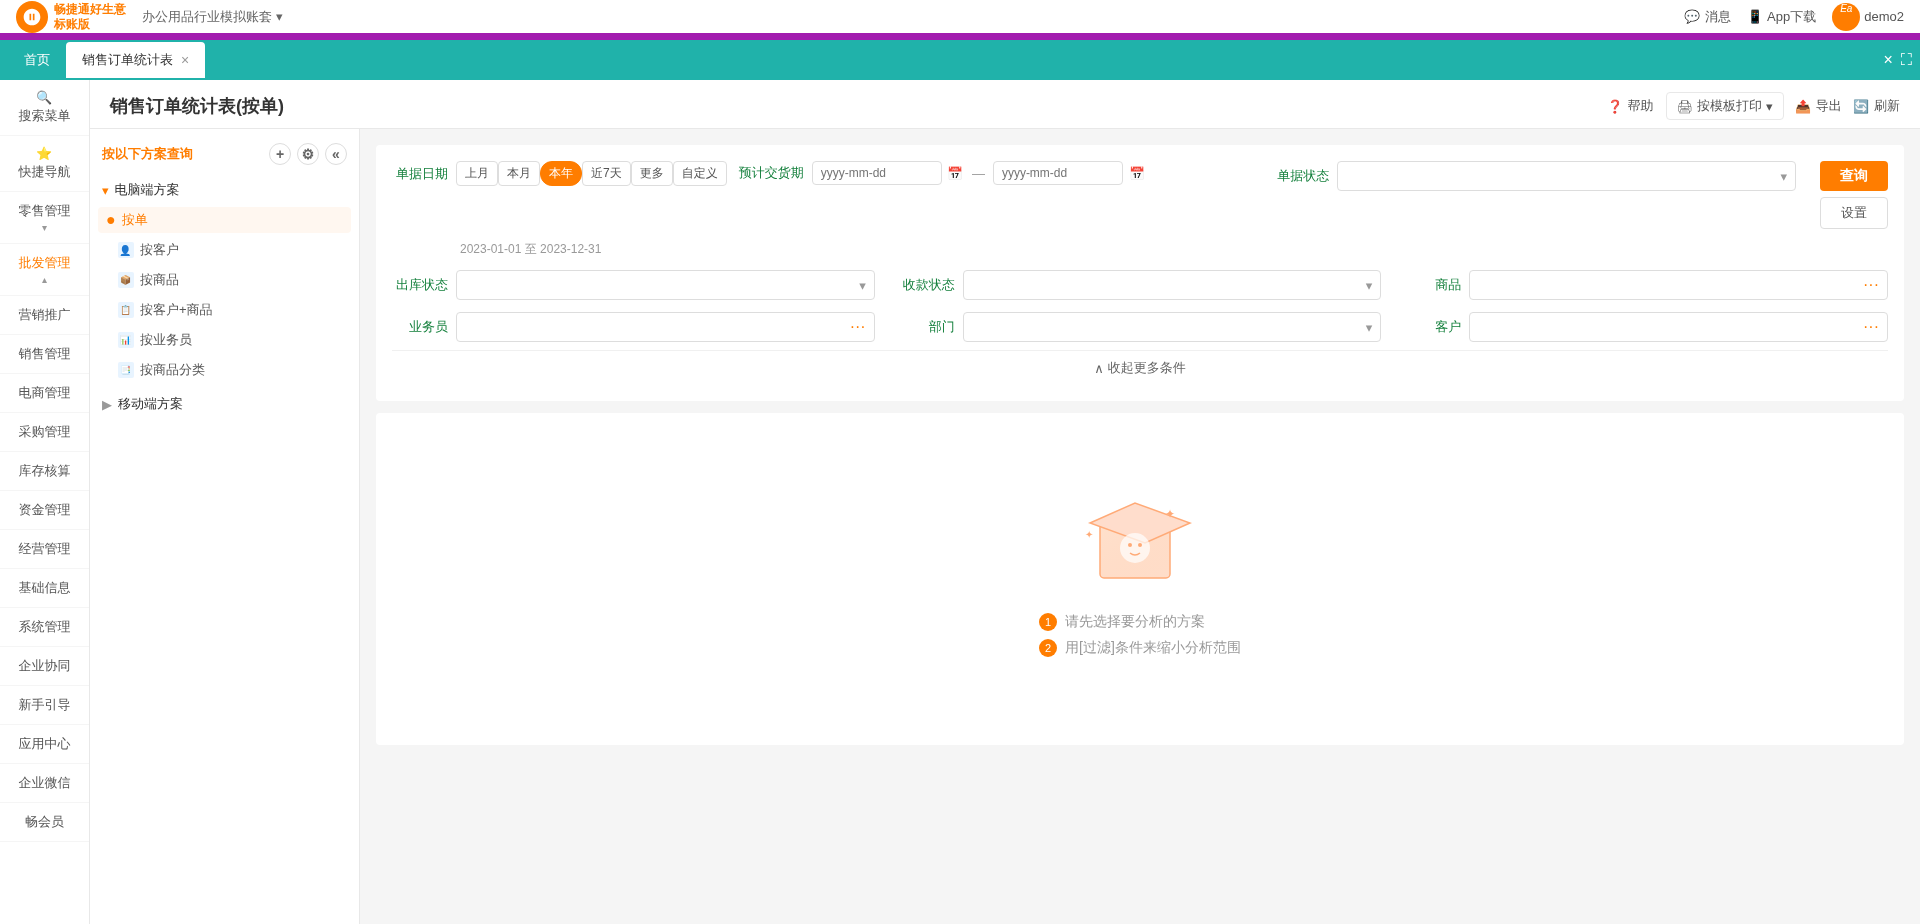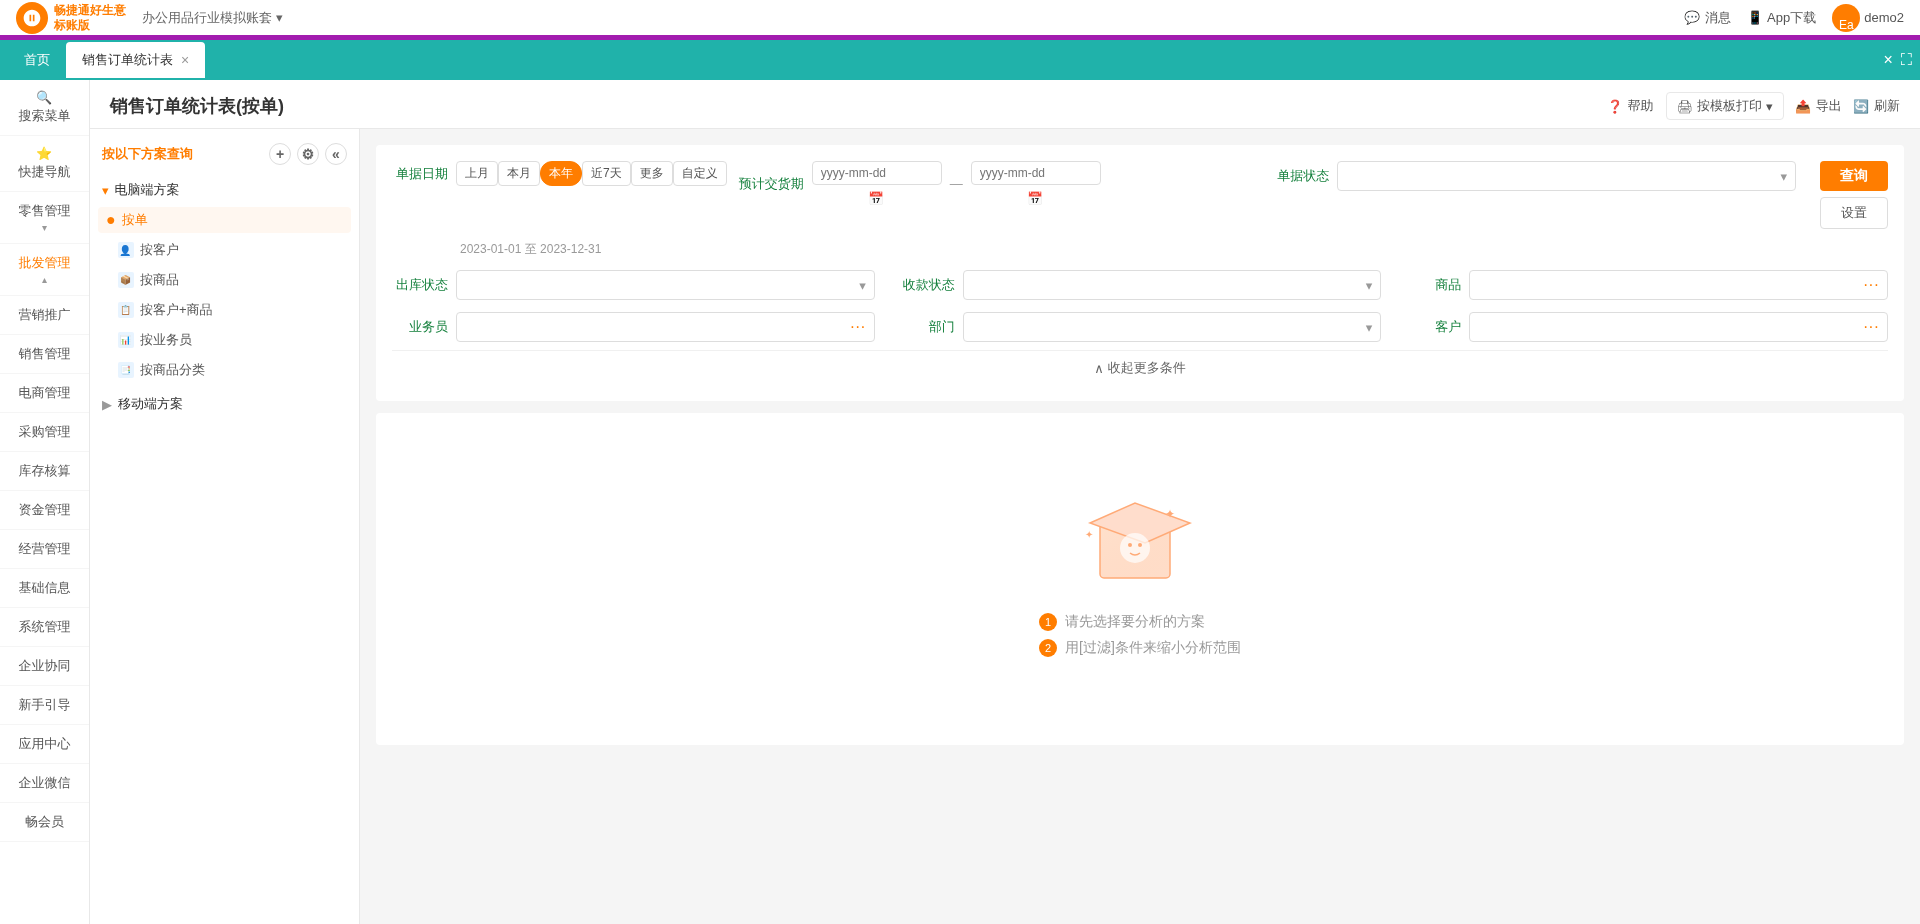--- a/index.html
+++ b/index.html
@@ -2,30 +2,30 @@
 <html><head>
   <meta charset="utf-8">
   <style>
     * { box-sizing: border-box; margin: 0; padding: 0; }
     body { font-family: 'Microsoft YaHei', Arial, sans-serif; font-size: 13px; background: #f5f5f5; color: #333; overflow: hidden; }
 
     
     .app-container { display: flex; flex-direction: column; height: 924px; width: 1920px; }
 
     
-    .top-bar { height: 40px; background: #fff; display: flex; align-items: center; padding: 0 16px; border-bottom: 5px solid #a21caf; justify-content: space-between; }
+    .top-bar { height: 40px; background: #fff; display: flex; align-items: center; padding: 0 16px; border-bottom: 7px solid #a21caf; justify-content: space-between; }
     .top-bar-left { display: flex; align-items: center; gap: 8px; }
     .logo-area { display: flex; align-items: center; gap: 6px; }
     .logo-icon { width: 32px; height: 32px; background: #ff7d00; border-radius: 50%; display: flex; align-items: center; justify-content: center; }
     .logo-icon svg { width: 20px; height: 20px; fill: white; }
     .logo-text { font-size: 12px; color: #ff7d00; font-weight: bold; line-height: 1.2; }
     .app-selector { display: flex; align-items: center; gap: 4px; padding: 4px 8px; cursor: pointer; color: #666; font-size: 13px; }
     .top-bar-right { display: flex; align-items: center; gap: 16px; }
     .top-bar-action { display: flex; align-items: center; gap: 4px; cursor: pointer; color: #555; font-size: 13px; }
-    .avatar { width: 28px; height: 28px; background: #ff7d00; border-radius: 50%; display: flex; align-items: flex-end; justify-content: center; color: white; font-size: 12px; }
+    .avatar { width: 28px; height: 28px; background: #ff7d00; border-radius: 50%; display: flex; align-items: flex-start; justify-content: center; color: white; font-size: 10px; font-style: italic; }
 
     
     .tab-bar { height: 40px; background: #20b2aa; display: flex; align-items: center; padding: 0 8px; gap: 0; position: relative; }
     .tab-home { padding: 0 16px; height: 54px; display: flex; align-items: center; color: white; cursor: pointer; font-size: 13px; }
     .tab-item { padding: 0 16px; height: 36px; display: flex; align-items: center; background: white; color: #333; margin: 2px 0; border-radius: 4px 4px 0 0; cursor: pointer; font-size: 13px; gap: 8px; }
     .tab-close { color: #999; font-size: 14px; cursor: pointer; }
     .tab-bar-actions { margin-left: auto; display: flex; align-items: center; gap: 8px; }
     .tab-bar-btn { color: white; cursor: pointer; font-size: 16px; }
 
     
@@ -61,21 +61,21 @@
     .panel-item { padding: 6px 8px 6px 20px; cursor: pointer; color: #555; font-size: 13px; display: flex; align-items: center; gap: 6px; border-radius: 4px; }
     .panel-item-icon { width: 16px; height: 16px; background: #e0f0ff; border-radius: 2px; display: flex; align-items: center; justify-content: center; font-size: 10px; color: #5599ff; }
 
     
     .right-panel { flex: 1; padding: 16px; overflow-y: auto; }
     .filter-section { background: white; border-radius: 4px; padding: 16px; margin-bottom: 12px; }
     .date-filter-group { display: flex; align-items: center; }
     .date-btn { padding: 3px 8px; border: 1px solid #ddd; border-radius: 4px; cursor: pointer; font-size: 12px; color: #555; background: white; }
     .date-btn.active { background: #ff7d00; color: white; border-color: #ff7d00; border-radius: 12px; }
     .date-range-text { font-size: 12px; color: #999; }
-    .date-input-group { display: flex; align-items: center; gap: 6px; flex-direction: column; }
+    .date-input-group { display: flex; align-items: center; gap: 6px; }
     .date-input { padding: 4px 8px; border: 1px solid #ddd; border-radius: 4px; color: #999; font-size: 12px; width: 130px; }
     .calendar-icon { color: #ff7d00; cursor: pointer; }
     .ellipsis-btn { color: #ff7d00; cursor: pointer; font-size: 16px; }
 
     .collapse-btn { text-align: center; padding: 8px; color: #666; font-size: 13px; cursor: pointer; border-top: 1px solid #f0f0f0; margin-top: 8px; display: flex; align-items: center; justify-content: center; gap: 4px; }
 
     
     .action-buttons { display: flex; flex-direction: column; gap: 6px; margin-left: auto; padding-left: 12px; }
     .query-btn { padding: 6px 20px; background: #ff7d00; color: white; border: none; border-radius: 4px; cursor: pointer; font-size: 14px; font-weight: bold; }
     .settings-btn { padding: 6px 14px; background: white; color: #555; border: 1px solid #ddd; border-radius: 4px; cursor: pointer; font-size: 13px; }

